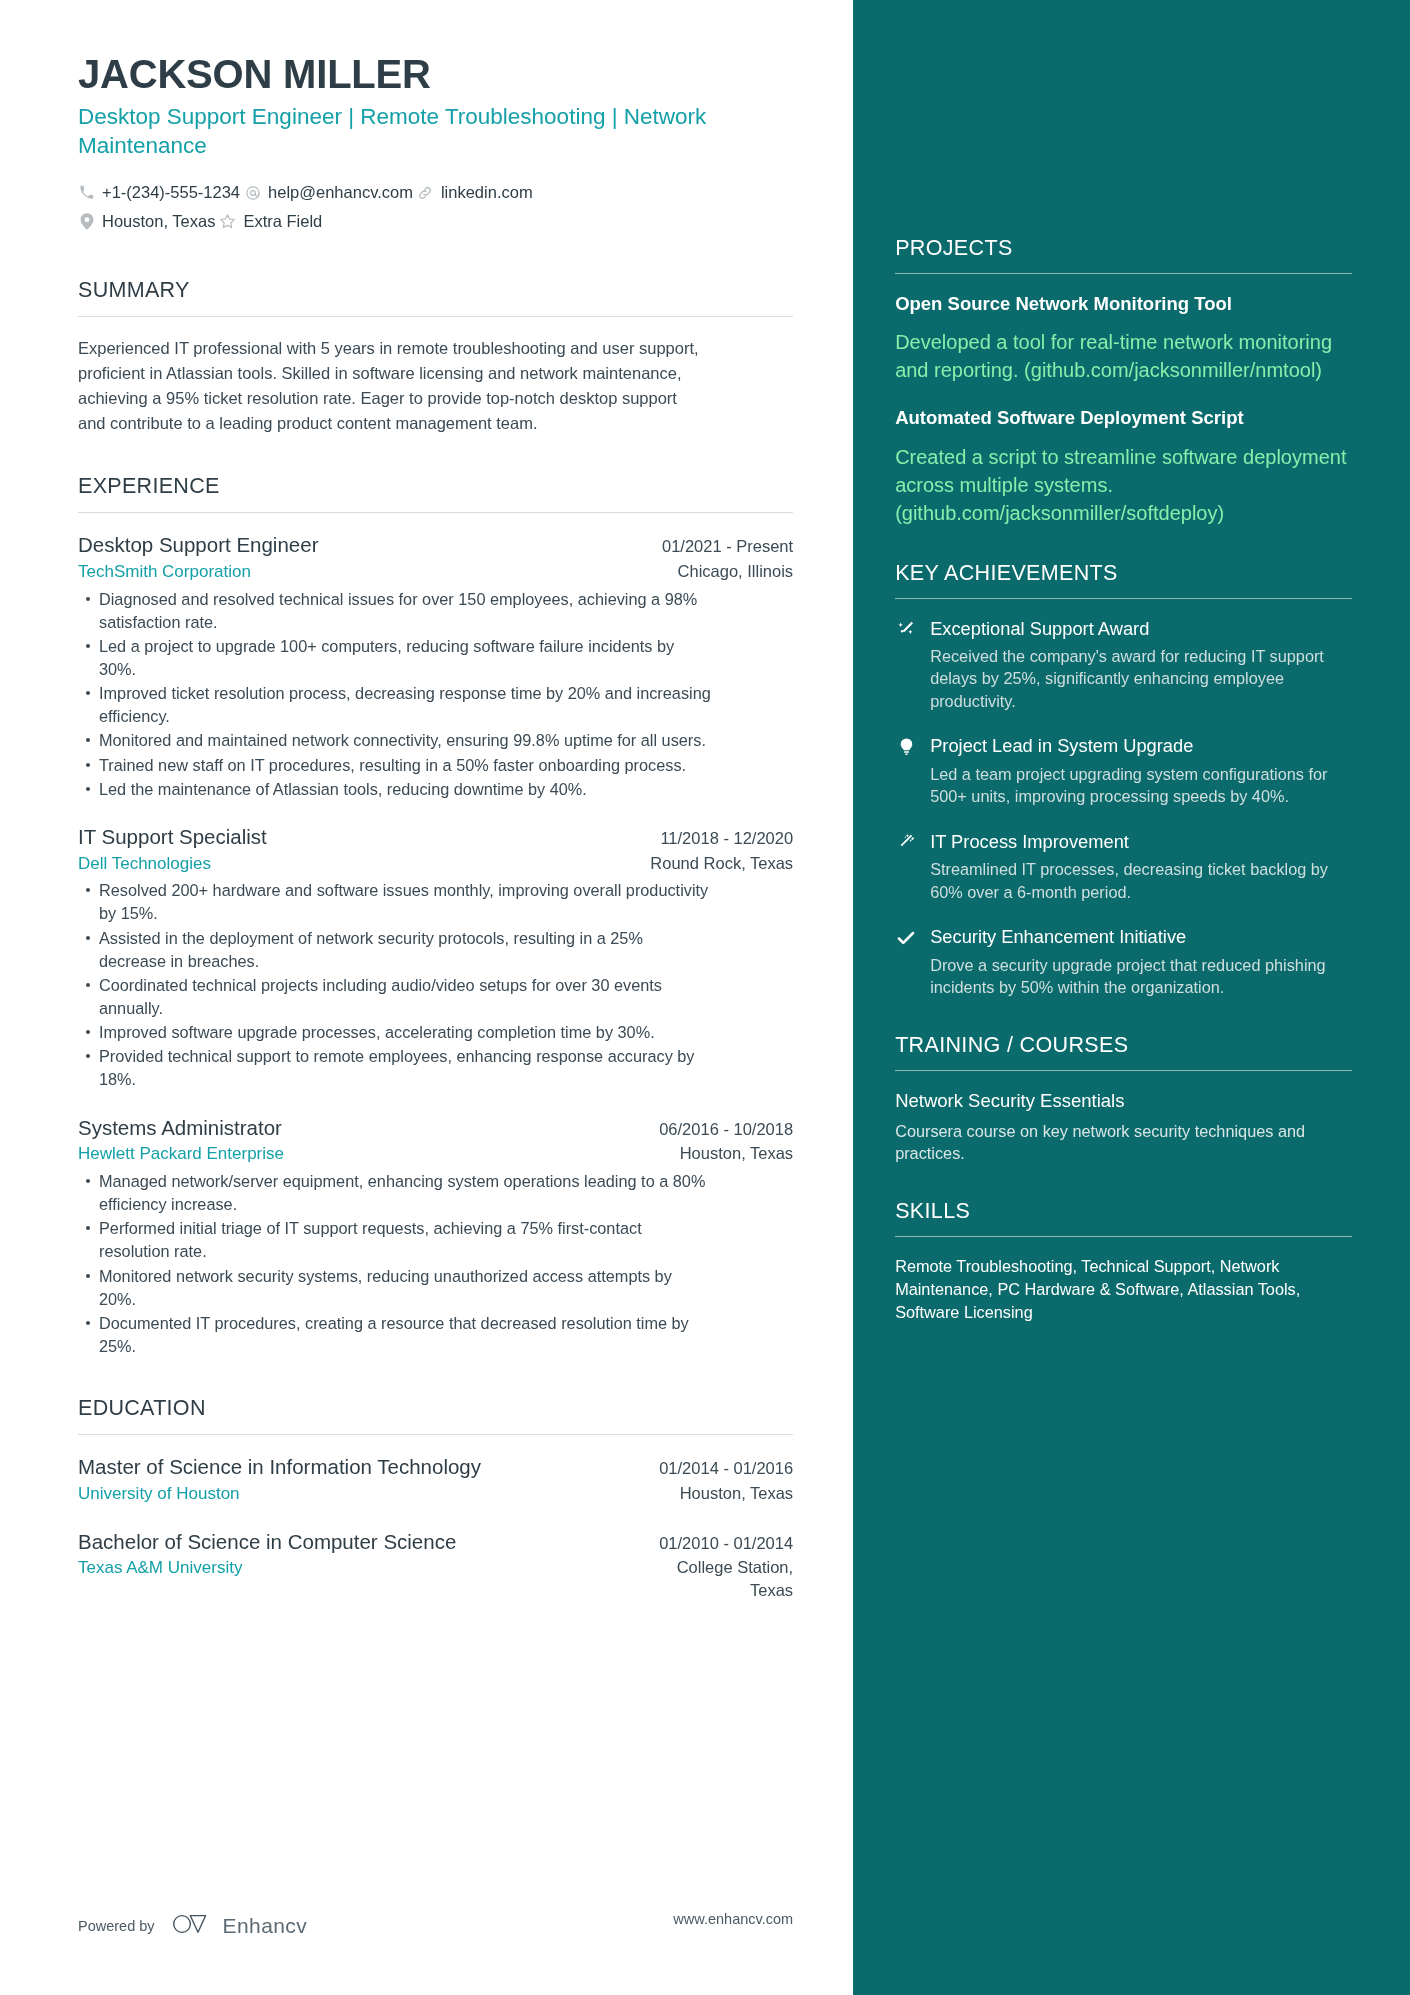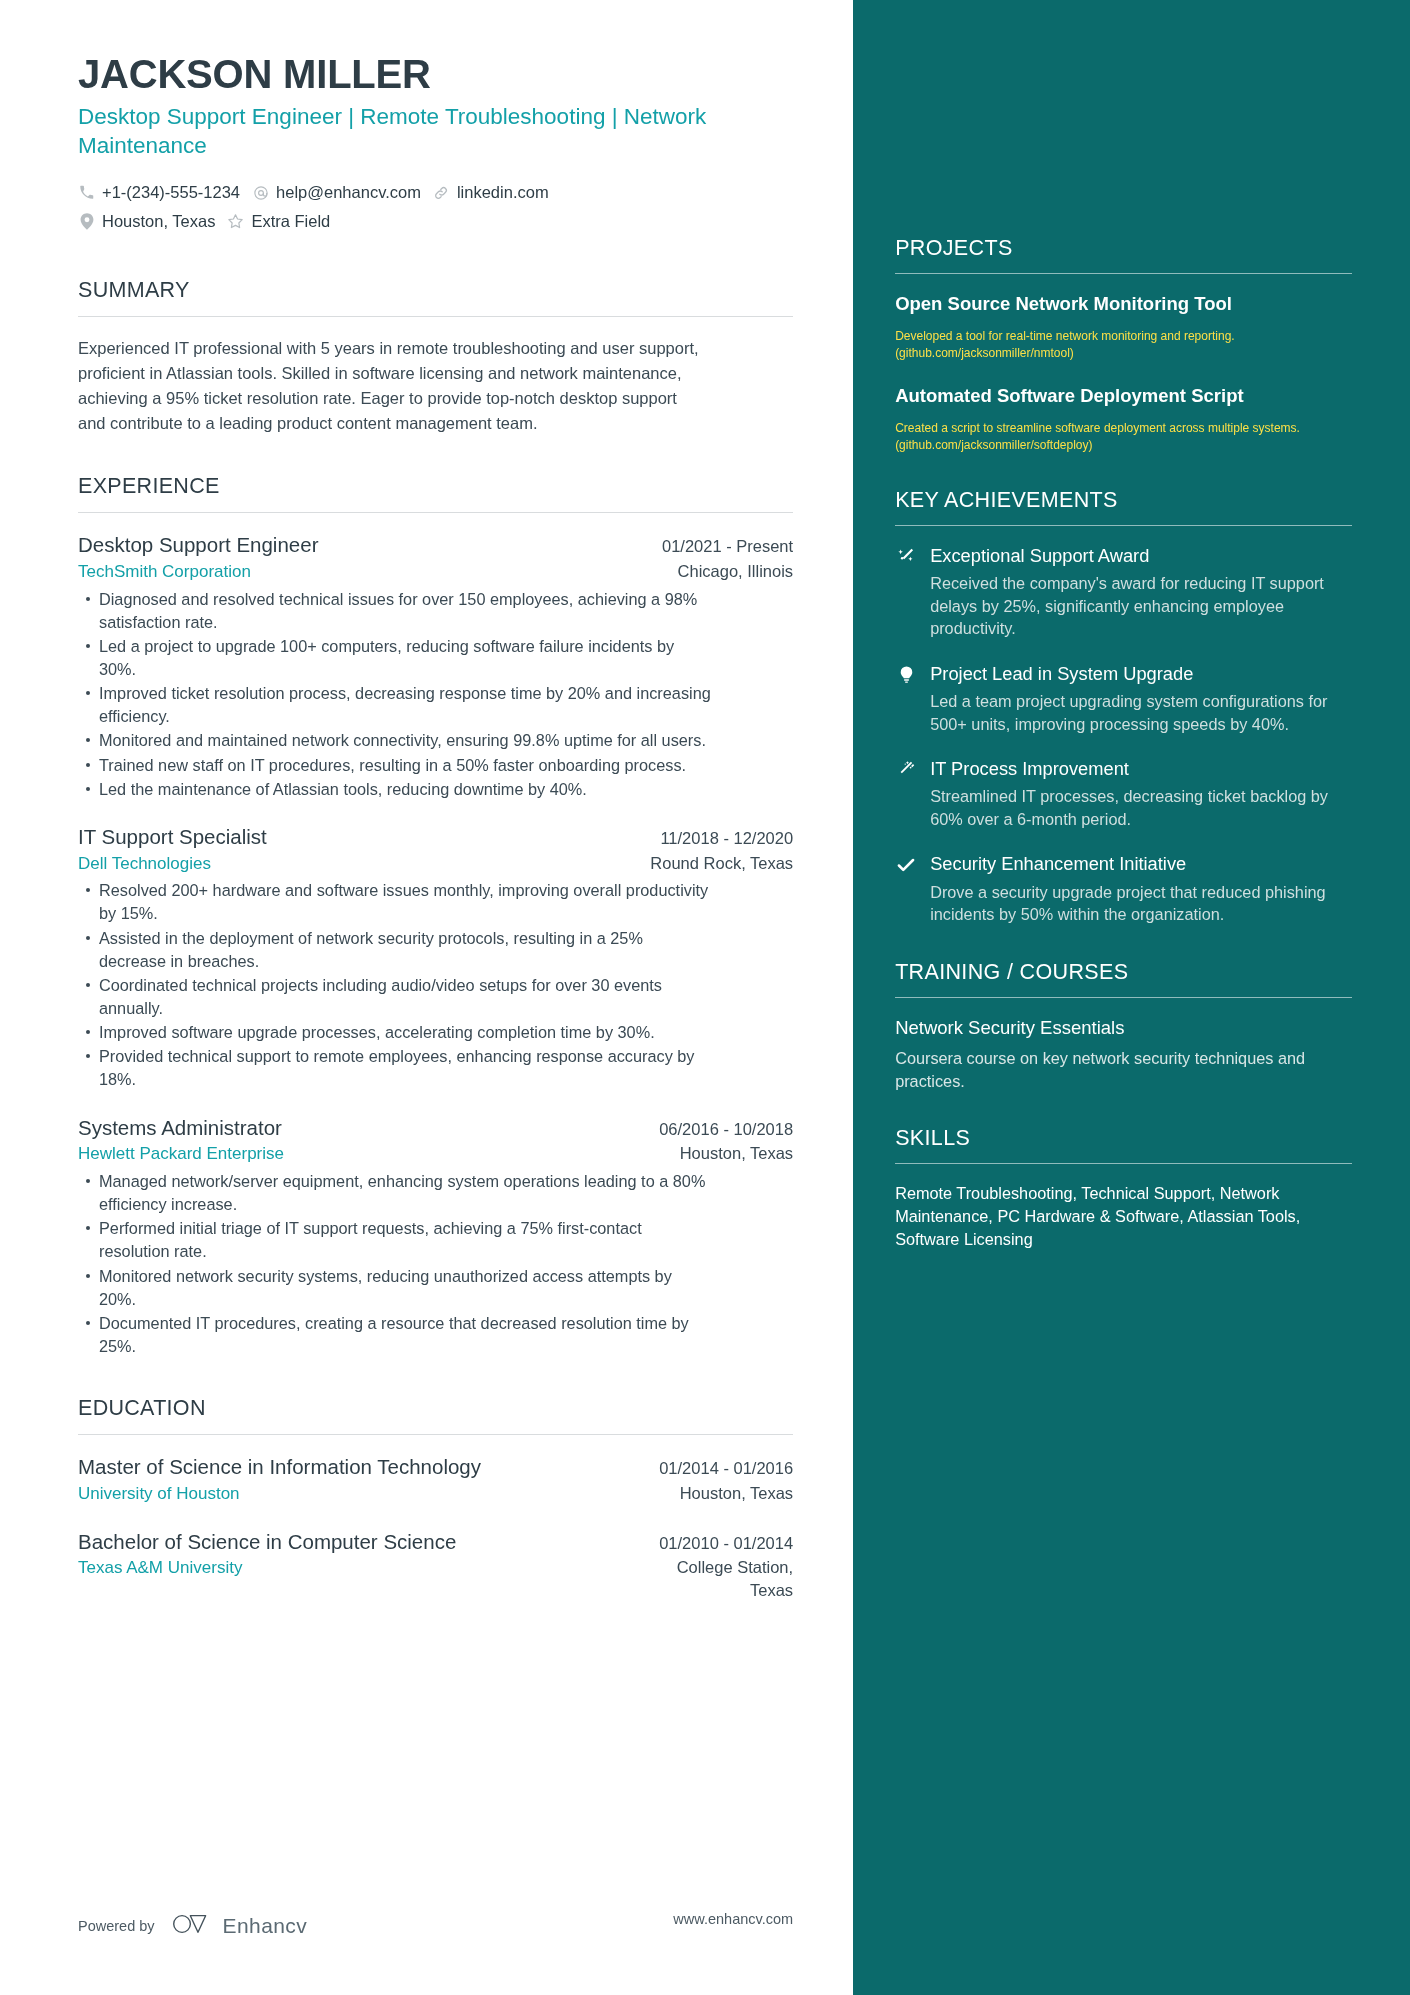--- a/index.html
+++ b/index.html
@@ -33,21 +33,21 @@
     font-weight: 400;
     max-width: 700px;
     margin-bottom: 20px;
   }
 
   .contact-rows { margin-bottom: 6px; }
   .contact-row {
     display: flex;
     align-items: center;
     flex-wrap: wrap;
-    gap: 0 12px;
+    gap: 0 4px;
     margin-bottom: 4px;
   }
   .contact-item {
     display: flex;
     align-items: center;
     gap: 7px;
     font-size: 16.5px;
     color: #2e3d46;
     line-height: 1.5;
     white-space: nowrap;
@@ -169,23 +169,23 @@
   .proj { margin-bottom: 22px; }
   .proj:last-child { margin-bottom: 0; }
   .proj-title {
     font-size: 18.5px;
     font-weight: 700;
     line-height: 1.26;
     margin-bottom: 13px;
     color: #ffffff;
   }
   .proj-desc {
-    font-size: 12px;
+    font-size: 20px;
     line-height: 1.4;
-    color: #fde047;
+    color: #86efac;
   }
 
   .ach { display: flex; gap: 13px; margin-bottom: 22px; }
   .ach:last-child { margin-bottom: 0; }
   .ach-icon {
     width: 22px; flex: none;
     display: flex; justify-content: center;
     padding-top: 3px;
     color: #ffffff;
   }

